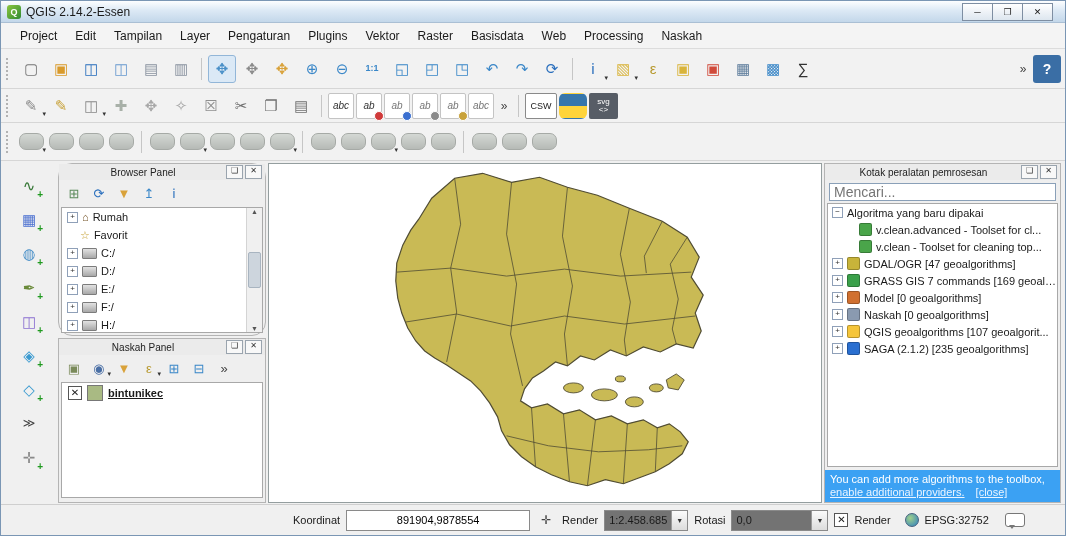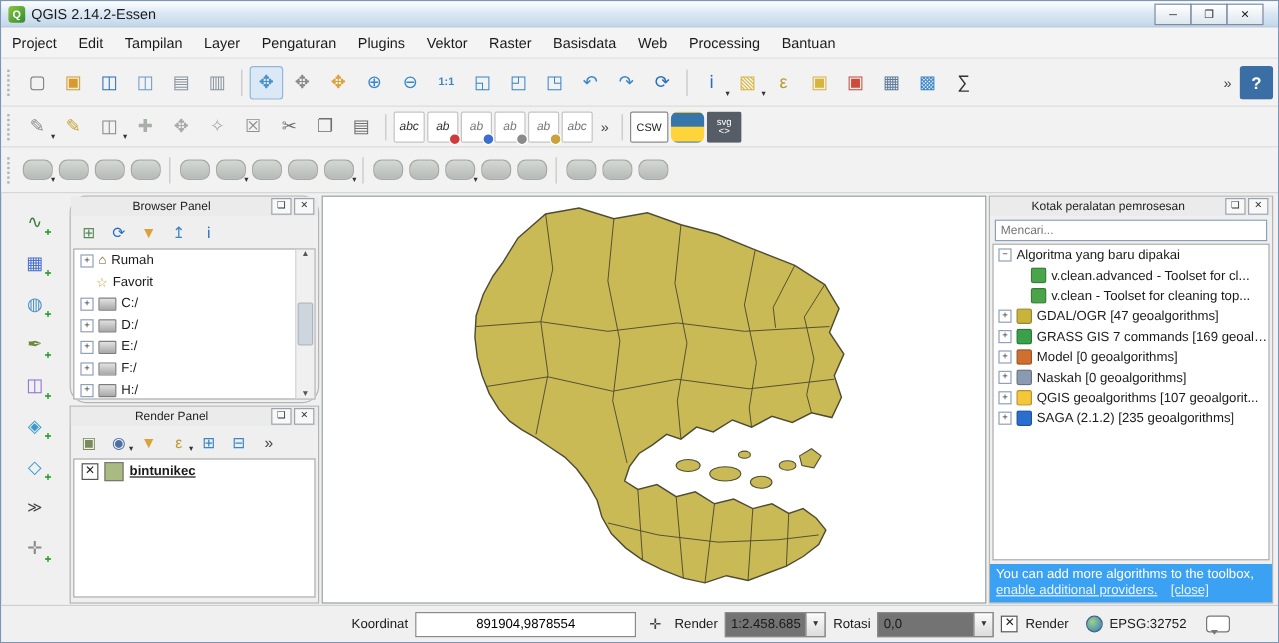--- a/index.html
+++ b/index.html
@@ -14,21 +14,21 @@
     border-bottom:1px solid #aabfd4;display:flex;align-items:center;padding:0 6px;box-sizing:border-box;}
   .qgis-logo{width:14px;height:14px;border-radius:3px;margin-right:5px;
     background:linear-gradient(135deg,#8cc63f,#2f8a33);color:#fff;font-size:9px;font-weight:bold;
     display:flex;align-items:center;justify-content:center;}
   #win-title{font-size:12px;}
   #win-controls{margin-left:auto;display:flex;margin-right:6px;}
   .win-btn{width:29px;height:16px;border:1px solid #7e8ea2;background:linear-gradient(#ffffff,#dde6ef);
     display:flex;align-items:center;justify-content:center;font-size:9px;margin-left:-1px;}
   
   #menubar{position:absolute;left:0;top:22px;right:0;height:26px;background:#f4f4f4;
-    border-bottom:1px solid #dcdcdc;display:flex;align-items:center;box-sizing:border-box;}
+    border-bottom:1px solid #dcdcdc;display:flex;align-items:center;padding-left:10px;box-sizing:border-box;}
   .menu-item{padding:4px 9px;font-size:12px;cursor:default;}
   
   .toolbar{position:absolute;left:0;right:0;background:#f2f2f2;border-bottom:1px solid #d6d6d6;
     display:flex;align-items:center;padding:2px 4px;box-sizing:border-box;gap:2px;}
   #tb1{top:48px;height:40px;}
   #tb2{top:88px;height:34px;}
   #tb3{top:122px;height:38px;}
   .tbtn{min-width:26px;height:26px;border:1px solid transparent;border-radius:3px;position:relative;
     display:flex;align-items:center;justify-content:center;}
   #tb2 .tbtn,#tb3 .tbtn{height:24px;}
@@ -77,21 +77,21 @@
   .layer-row{display:flex;align-items:center;gap:5px;height:20px;padding-left:6px;font-size:11px;}
   .chk{width:12px;height:12px;border:1px solid #555;background:#fff;font-size:10px;line-height:11px;text-align:center;}
   .swatch{width:14px;height:14px;border:1px solid #777;}
   .layer-label{font-weight:bold;text-decoration:underline;}
   
   #map-canvas{position:absolute;left:267px;top:162px;width:554px;height:340px;background:#fff;
     border:1px solid #949e9f;box-sizing:border-box;}
   
   #toolbox-panel{left:823px;top:162px;width:237px;height:340px;}
   #toolbox-search{display:block;width:227px;height:18px;margin:3px auto 2px auto;border:1px solid #8aa0b8;
-    font-size:10px;padding:0 4px;box-sizing:border-box;font-family:"Liberation Sans",sans-serif;}
+    font-size:14px;padding:0 4px;box-sizing:border-box;font-family:"Liberation Sans",sans-serif;}
   #toolbox-tree{height:262px;border:1px solid #a8a8a8;background:#fff;margin:0 2px;overflow:hidden;}
   #toolbox-tree .tree-row{height:17px;}
   .ticon{width:11px;height:11px;border-radius:2px;flex:0 0 auto;border:1px solid rgba(0,0,0,.25);}
   .notice{position:absolute;left:0;right:0;bottom:0;padding:3px 5px;font-size:11px;line-height:13px;color:#fff;}
   .notice a{text-decoration:underline;}
   
   #statusbar{position:absolute;left:0;top:503px;right:0;height:31px;background:#f0f0f0;border-top:1px solid #cfcfcf;
     display:flex;align-items:center;font-size:11px;gap:6px;padding:0 8px;box-sizing:border-box;}
   .sb-spacer{width:278px;flex:0 0 auto;}
   #coord-input{width:178px;height:17px;border:1px solid #8a8a8a;text-align:center;font-size:11px;
@@ -123,21 +123,21 @@
     <div class="menu-item">Edit</div>
     <div class="menu-item">Tampilan</div>
     <div class="menu-item">Layer</div>
     <div class="menu-item">Pengaturan</div>
     <div class="menu-item">Plugins</div>
     <div class="menu-item">Vektor</div>
     <div class="menu-item">Raster</div>
     <div class="menu-item">Basisdata</div>
     <div class="menu-item">Web</div>
     <div class="menu-item">Processing</div>
-    <div class="menu-item">Bantuan</div>
+    <div class="menu-item">Naskah</div>
   </div>
 
 <div id="tb1" class="toolbar">
     <div class="handle"></div>
     <div class="tbtn">
       <span class="glyph" style="color: rgb(119, 119, 119);">▢</span>
     </div>
     <div class="tbtn">
       <span class="glyph" style="color: rgb(217, 154, 43);">▣</span>
     </div>
@@ -422,21 +422,21 @@
     <div class="vscroll">
       <span>▲</span>
       <div class="vthumb"></div>
       <span>▼</span>
     </div>
   </div>
 </div>
 
 <div id="layers-panel" class="panel">
   <div class="panel-header">
-    <span class="panel-title">Render Panel</span>
+    <span class="panel-title">Naskah Panel</span>
     <div class="ph-btn">❏</div>
     <div class="ph-btn">✕</div>
   </div>
   <div class="panel-toolbar" id="layers-toolbar">
       <div class="small-btn" style="color: rgb(122, 138, 90);">▣</div>
       <div class="small-btn" style="color: rgb(74, 111, 165);">◉<span class="caret">▾</span></div>
       <div class="small-btn" style="color: rgb(217, 162, 58);">▼</div>
       <div class="small-btn" style="color: rgb(184, 154, 48);">ε<span class="caret">▾</span></div>
       <div class="small-btn" style="color: rgb(58, 135, 200);">⊞</div>
       <div class="small-btn" style="color: rgb(58, 135, 200);">⊟</div>

